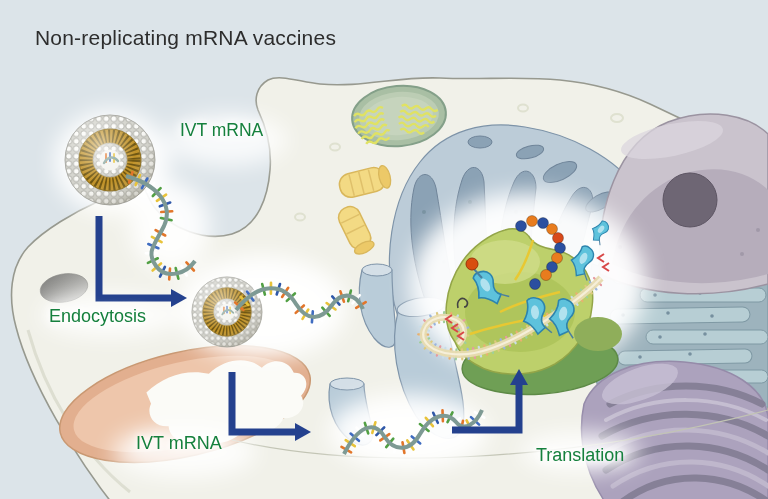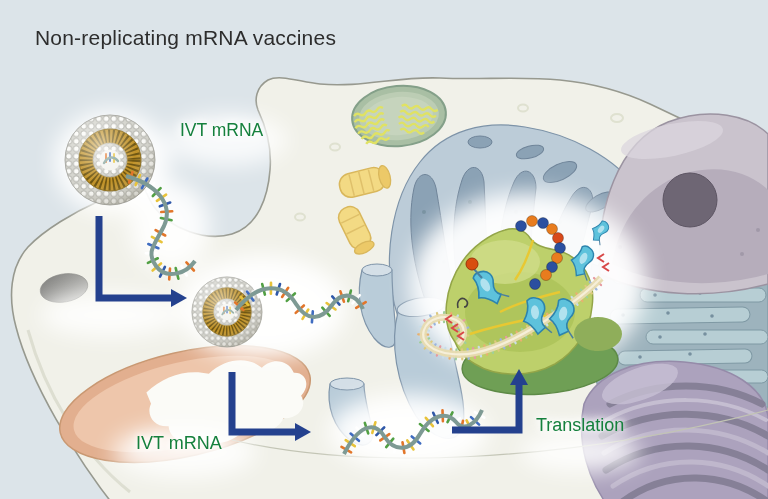--- a/index.html
+++ b/index.html
@@ -430,17 +430,18 @@
   <g>
     <path d="M 452,418 L 519,418 L 519,373" fill="none" stroke="#24418e" stroke-width="7"></path>
     <polygon points="510,373 528,373 519,357" fill="#24418e"></polygon>
   </g>
 </svg>
 
 <div class="lbl title" style="left:35px;top:14px">Non-replicating mRNA vaccines</div>
 <div class="lbl" style="left:180px;top:108px;font-size:17.5px;line-height:20px">
   <div>IVT mRNA</div>
 </div>
+<div class="lbl" style="left:49px;top:294px">Endocytosis</div>
 <div class="lbl" style="left:136px;top:420px;line-height:22px">
   <div>IVT mRNA</div>
 </div>
-<div class="lbl" style="left:536px;top:403px">Translation</div>
+<div class="lbl" style="left:536px;top:433px">Translation</div>
 </div>
 
 </body></html>

